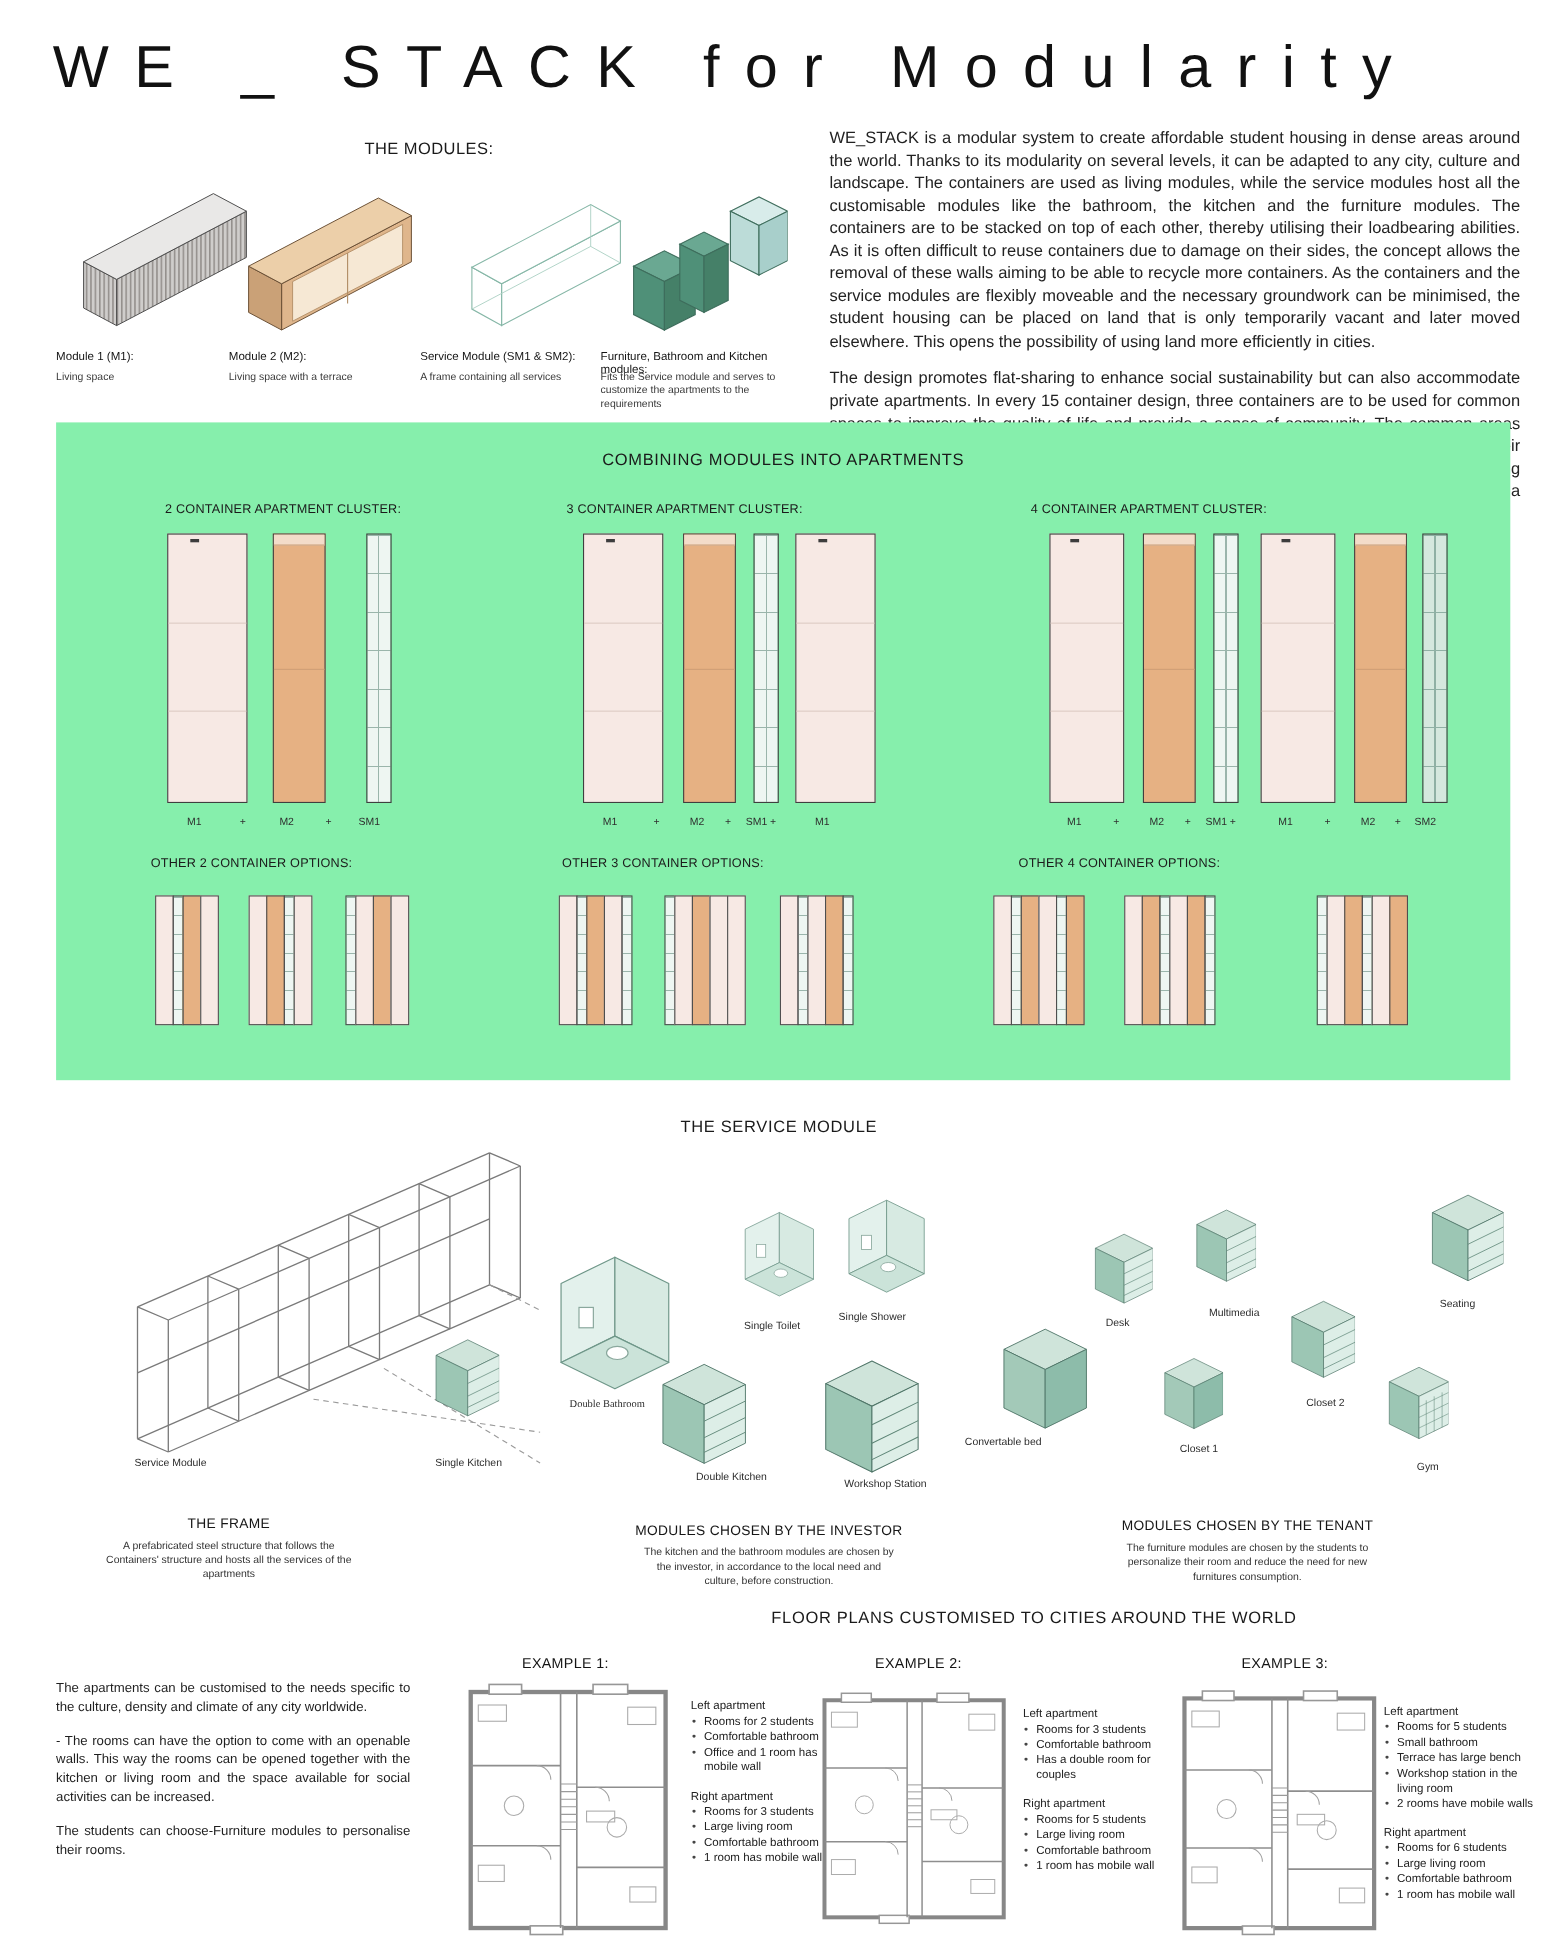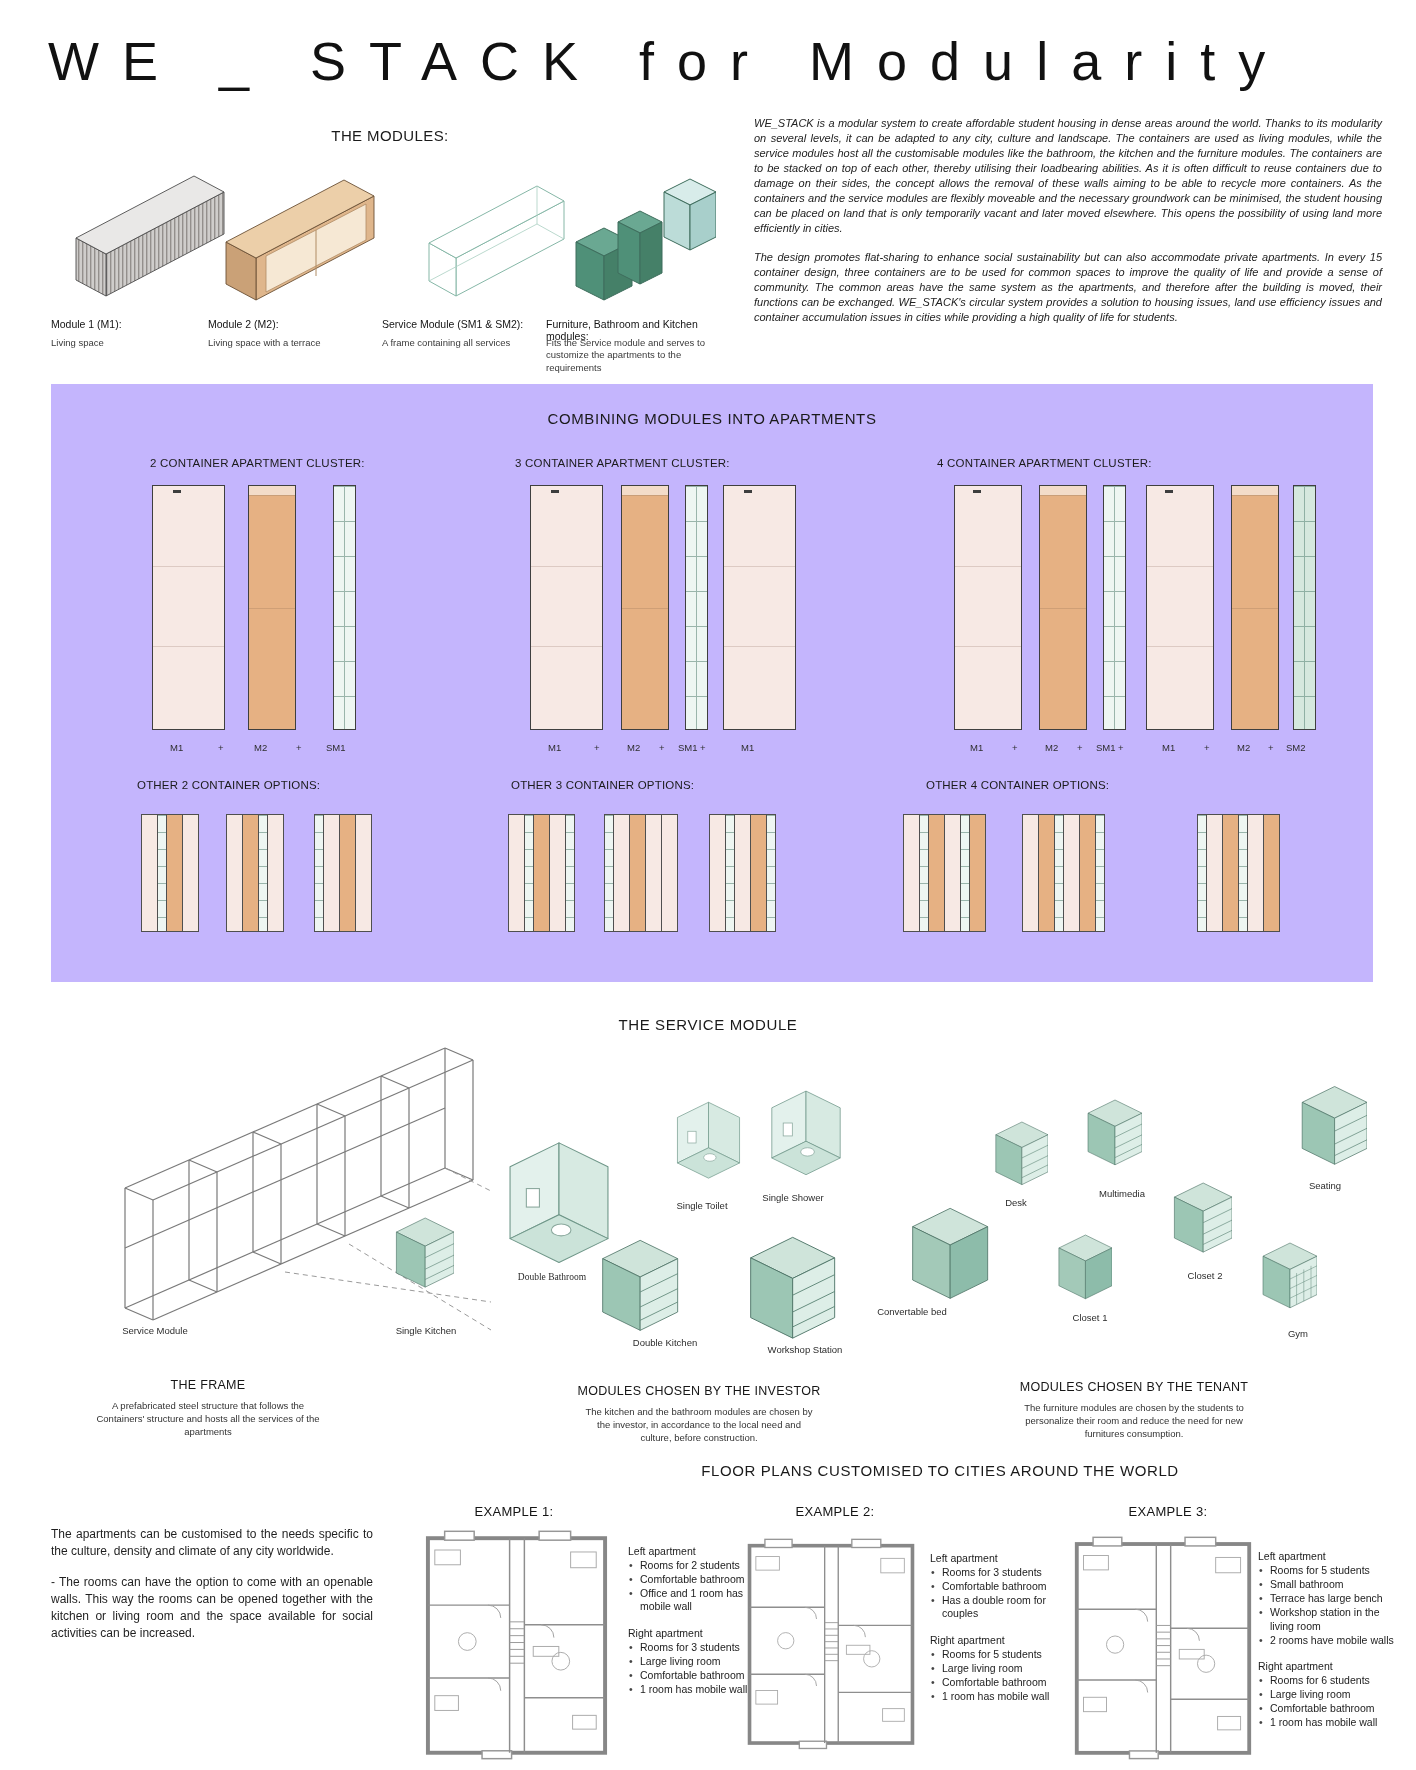--- a/index.html
+++ b/index.html
@@ -5,22 +5,22 @@
   html,body{margin:0;padding:0;background:#fff;}
   .page{position:relative;width:1416px;height:1770px;background:#ffffff;
         font-family:"Liberation Sans",sans-serif;color:#1c1c1c;overflow:hidden;}
   .abs{position:absolute;}
   .title{font-size:54px;font-weight:normal;letter-spacing:23px;color:#111;
          white-space:nowrap;margin:0;}
   .sec-head{font-size:15px;letter-spacing:.6px;color:#1a1a1a;text-align:center;}
   .modules-heading{font-size:15px;letter-spacing:.4px;color:#1a1a1a;text-align:center;}
   .mod-label{font-size:10.5px;color:#141414;}
   .mod-cap{font-size:9.5px;color:#3a3a3a;line-height:1.3;}
-  .intro p{font-size:11px;line-height:1.37;text-align:justify;margin:0 0 13px 0;color:#222;font-style:italic;}
-  .band{background:#c4b5fd;}
+  .intro p{font-size:15px;line-height:1.37;text-align:justify;margin:0 0 13px 0;color:#222;}
+  .band{background:#86efac;}
   .cluster-title{font-size:11.5px;letter-spacing:.2px;color:#1b1b1b;}
   .other-title{font-size:11.5px;letter-spacing:.2px;color:#1b1b1b;}
   .cont{position:absolute;top:101px;height:245px;box-sizing:border-box;}
   .cpink{background:#f7e9e4;border:1px solid #3f3f3f;}
   .cpink .seam{position:absolute;left:0;right:0;border-top:1px solid #ddcac3;}
   .cpink::after{content:"";position:absolute;top:4px;left:28%;width:8px;height:3px;background:#3d3d3d;}
   .corange{background:#e6b183;border:1px solid #3f3f3f;}
   .corange::before{content:"";position:absolute;top:0;left:0;right:0;height:9px;
                    background:#f3dcc9;border-bottom:1px solid #c99e78;}
   .corange .seam{position:absolute;left:0;right:0;top:50%;border-top:1px solid #cf9f76;}
@@ -392,20 +392,21 @@
   <div class="col-title abs" style="left:559px;top:1384px;width:280px;">MODULES CHOSEN BY THE INVESTOR</div>
   <div class="col-cap abs" style="left:584px;top:1406px;width:230px;">The kitchen and the bathroom modules are chosen by the investor, in accordance to the local need and culture, before construction.</div>
   <div class="col-title abs" style="left:994px;top:1380px;width:280px;">MODULES CHOSEN BY THE TENANT</div>
   <div class="col-cap abs" style="left:1014px;top:1402px;width:240px;">The furniture modules are chosen by the students to personalize their room and reduce the need for new furnitures consumption.</div>
 
   <div class="sec-head abs" style="left:460px;top:1462px;width:960px;">FLOOR PLANS CUSTOMISED TO CITIES AROUND THE WORLD</div>
 
   <div class="sidebar abs" style="left:51px;top:1526px;width:322px;">
     <p>The apartments can be customised to the needs specific to the culture, density and climate of any city worldwide.</p>
     <p>- The rooms can have the option to come with an openable walls. This way the rooms can be opened together with the kitchen or living room and the space available for social activities can be increased.</p>
+    <p>The students can choose-Furniture modules to personalise their rooms.</p>
   </div>
 
   <div class="ex-title abs" style="left:434px;top:1504px;width:160px;">EXAMPLE 1:</div>
   <svg class="abs" style="left:423px;top:1528px;" width="187" height="232">
       <use href="#floorplan"></use>
     </svg>
   <div class="bullets abs" style="left:628px;top:1545px;width:132px;">
     <div class="bl-group">
       <p class="bl-title">Left apartment</p>
       <div class="bl-item">Rooms for 2 students</div>

